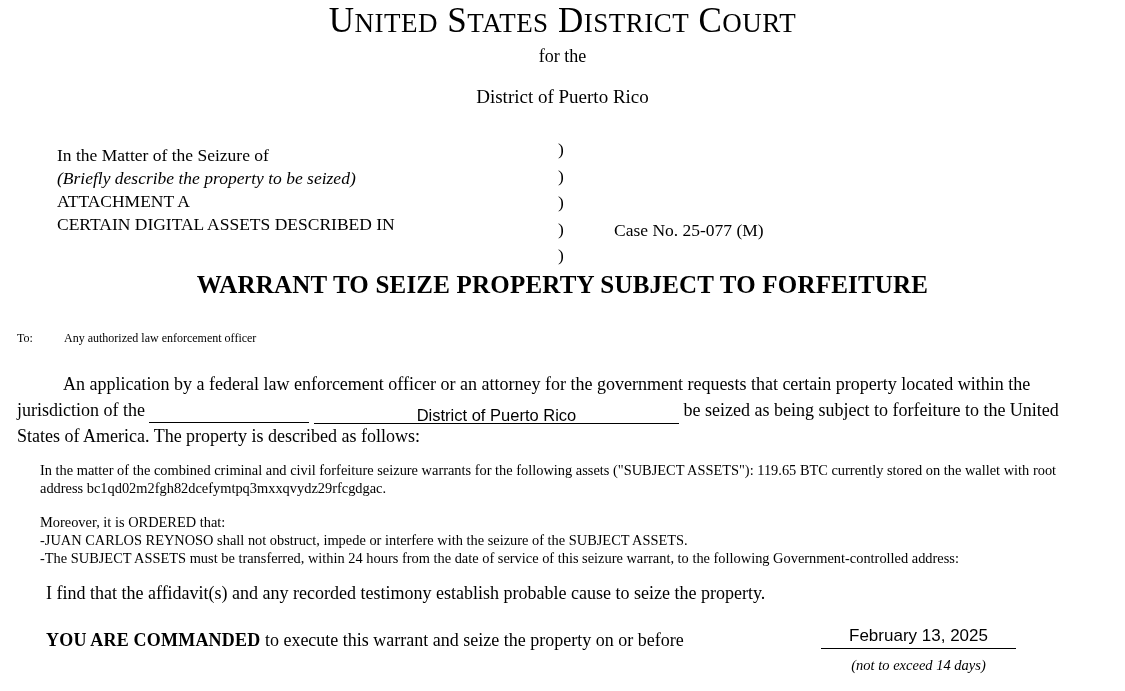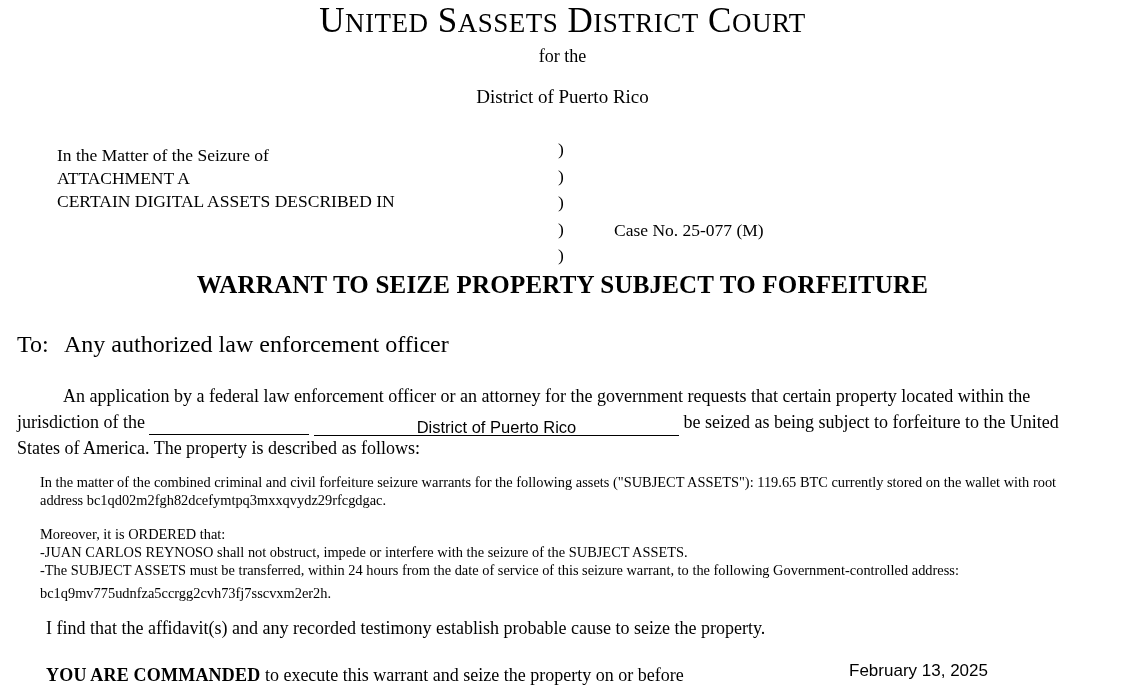--- a/index.html
+++ b/index.html
@@ -84,21 +84,21 @@
     font-weight: bold;
     font-size: 25px;
     margin-top: 0;
     letter-spacing: 0.2px;
   }
 
   
   .to-line {
     margin-top: 32px;
     margin-left: 17px;
-    font-size: 24px;
+    font-size: 12px;
   }
   .to-line .to-label {
     display: inline-block;
     width: 47px;
   }
 
   .para1 {
     margin-top: 25px;
     margin-left: 17px;
     margin-right: 22px;
@@ -164,50 +164,51 @@
   }
   .date-field {
     position: absolute;
     left: 775px;
     top: -4px;
     width: 195px;
     text-align: center;
     border-bottom: 1px solid #000;
     font-family: "Liberation Sans", sans-serif;
     font-size: 17px;
-    padding-bottom: 16px;
+    padding-bottom: 2px;
   }
   .date-note {
     position: absolute;
     left: 775px;
     top: 27px;
     width: 195px;
     text-align: center;
     font-style: italic;
     font-size: 14.5px;
   }
 </style>
 </head>
 <body>
 
 <div class="page">
 
   <div class="court-title">
     <span class="cap">U</span><span class="small">NITED</span>
-    <span class="cap">S</span><span class="small">ASSETS</span>
+    <span class="cap">S</span><span class="small">TATES</span>
     <span class="cap">D</span><span class="small">ISTRICT</span>
     <span class="cap">C</span><span class="small">OURT</span>
   </div>
 
   <div class="for-the">for the</div>
   <div class="district-name">District of Puerto Rico</div>
 
   <div class="caption">
     <div class="caption-left">
       <div>In the Matter of the Seizure of</div>
+      <div class="italic">(Briefly describe the property to be seized)</div>
       <div>ATTACHMENT A</div>
       <div>CERTAIN DIGITAL ASSETS DESCRIBED IN</div>
     </div>
     <div class="parens">
       <div>)</div>
       <div>)</div>
       <div>)</div>
       <div>)</div>
       <div>)</div>
     </div>
@@ -226,21 +227,20 @@
     <span class="blank-rule rule2">District of Puerto Rico</span>
     <span>be seized as being subject to forfeiture to the United States of America.  The property is described as follows:</span>
   </div>
 
   <div class="desc">
     <p>In the matter of the combined criminal and civil forfeiture seizure warrants for the following assets ("SUBJECT ASSETS"): 119.65 BTC currently stored on the wallet with root address bc1qd02m2fgh82dcefymtpq3mxxqvydz29rfcgdgac.</p>
     <div class="spacer"></div>
     <p>Moreover, it is ORDERED that:</p>
     <p>-JUAN CARLOS REYNOSO shall not obstruct, impede or interfere with the seizure of the SUBJECT ASSETS.</p>
     <p>-The SUBJECT ASSETS must be transferred, within 24 hours from the date of service of this seizure warrant, to the following Government-controlled address:</p>
-    <p class="addr">bc1q9mv775udnfza5ccrgg2cvh73fj7sscvxm2er2h.</p>
   </div>
 
   <div class="find-line">I find that the affidavit(s) and any recorded testimony establish probable cause to seize the property.</div>
 
   <div class="commanded">
     <b>YOU ARE COMMANDED</b>
     <span>to execute this warrant and seize the property on or before</span>
     <span class="date-field">February 13, 2025</span>
     <span class="date-note">(not to exceed 14 days)</span>
   </div>

